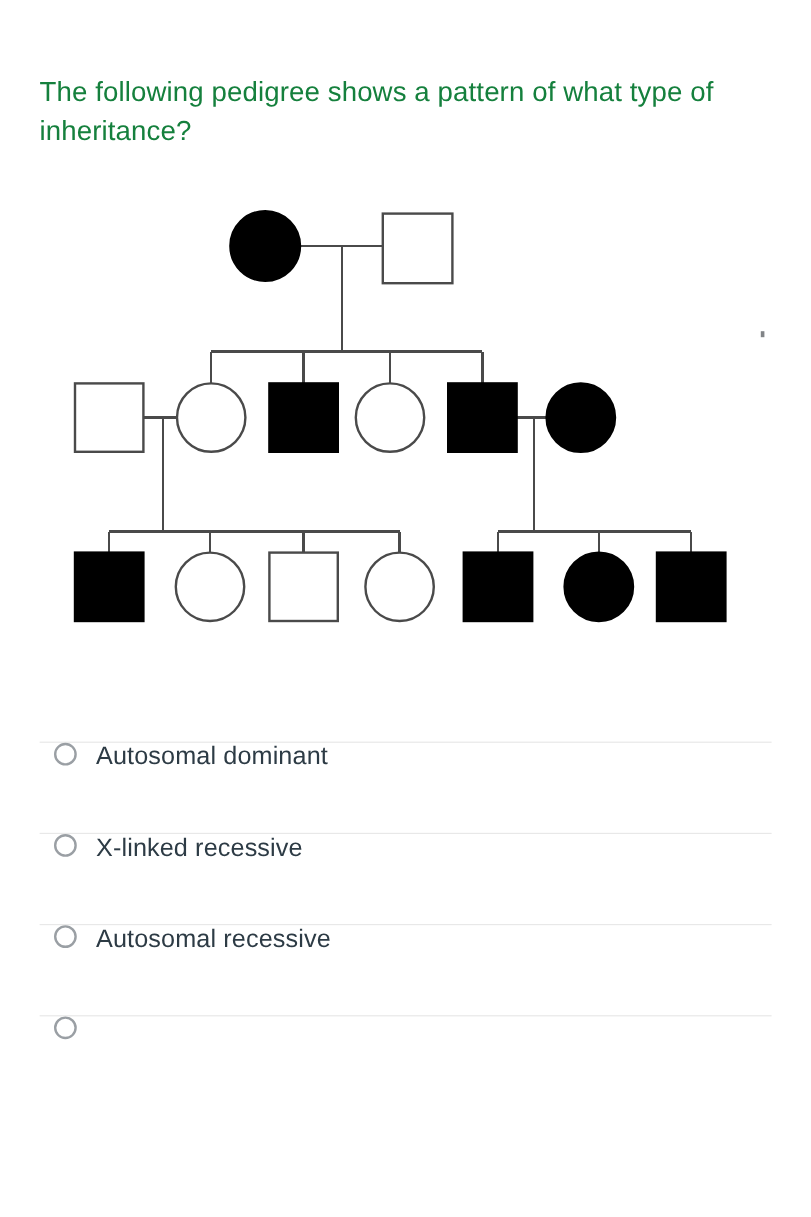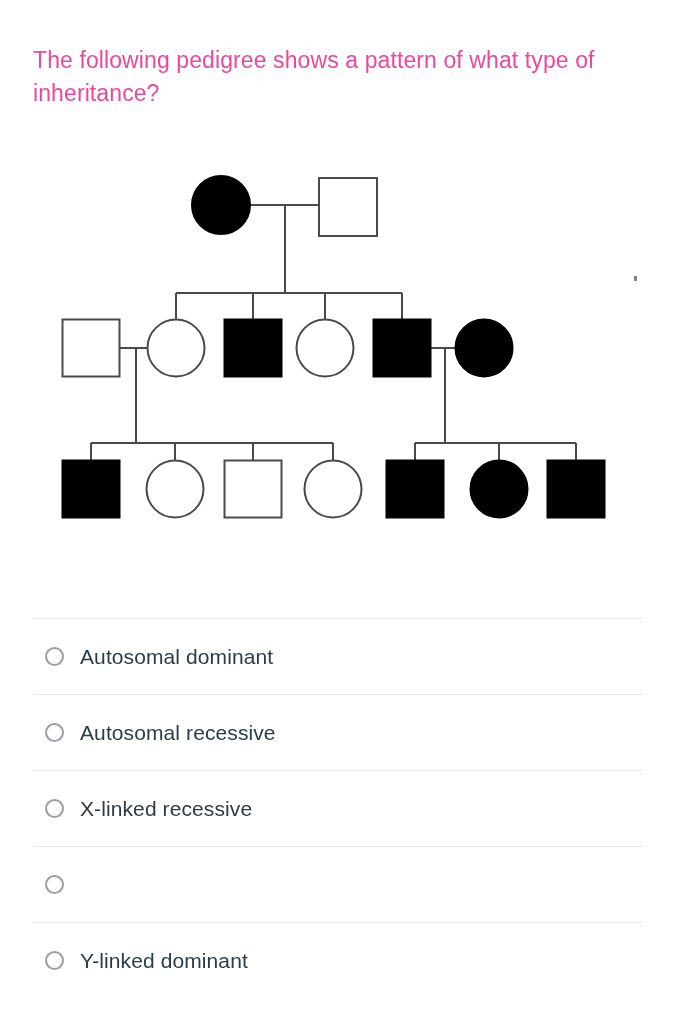--- a/index.html
+++ b/index.html
@@ -13,25 +13,25 @@
     position: relative;
     font-family: "Liberation Sans", sans-serif;
     color: #2d3b45;
     overflow: hidden;
   }
 
   
   #question-stem {
     position: absolute;
     left: 33px;
-    top: 44px;
+    top: 60px;
     width: 600px;
     font-size: 23px;
     line-height: 1.42;
-    color: #ec4899;
+    color: #15803d;
     letter-spacing: 0.1px;
   }
 
   
   #pedigree-figure {
     position: absolute;
     left: 0px;
     top: 155px;
     width: 676px;
     height: 400px;
@@ -41,21 +41,20 @@
   
   #answer-options {
     position: absolute;
     left: 33px;
     top: 618px;
     width: 610px;
   }
   .option-row {
     position: relative;
     display: flex;
-    align-items: center;
     border-top: 1px solid #e8e8e8;
     height: 76px;
     box-sizing: border-box;
   }
   .option-row.last-row {
     border-bottom: none;
   }
   .radio-outer {
     width: 19px;
     height: 19px;
@@ -149,30 +148,26 @@
 
 <div id="answer-options">
 
   <div class="option-row">
     <span class="radio-outer"></span>
     <span class="option-label">Autosomal dominant</span>
   </div>
 
   <div class="option-row">
     <span class="radio-outer"></span>
-    <span class="option-label">Autosomal recessive</span>
+    <span class="option-label">X-linked recessive</span>
   </div>
 
   <div class="option-row">
     <span class="radio-outer"></span>
-    <span class="option-label">X-linked recessive</span>
+    <span class="option-label">Autosomal recessive</span>
   </div>
 
   <div class="option-row">
     <span class="radio-outer"></span>
   </div>
 
-  <div class="option-row last-row">
-    <span class="radio-outer"></span>
-    <span class="option-label">Y-linked dominant</span>
-  </div>
 
 </div>
 
 </body></html>

